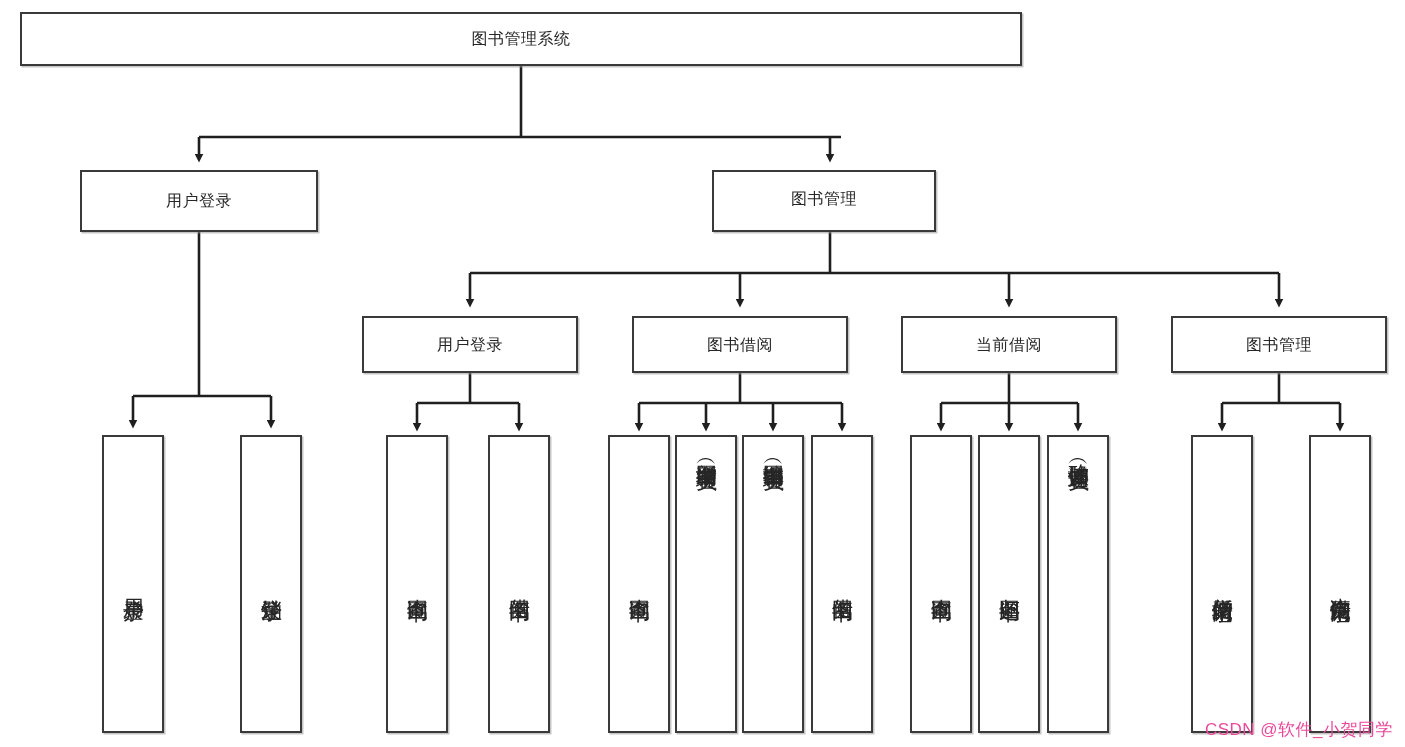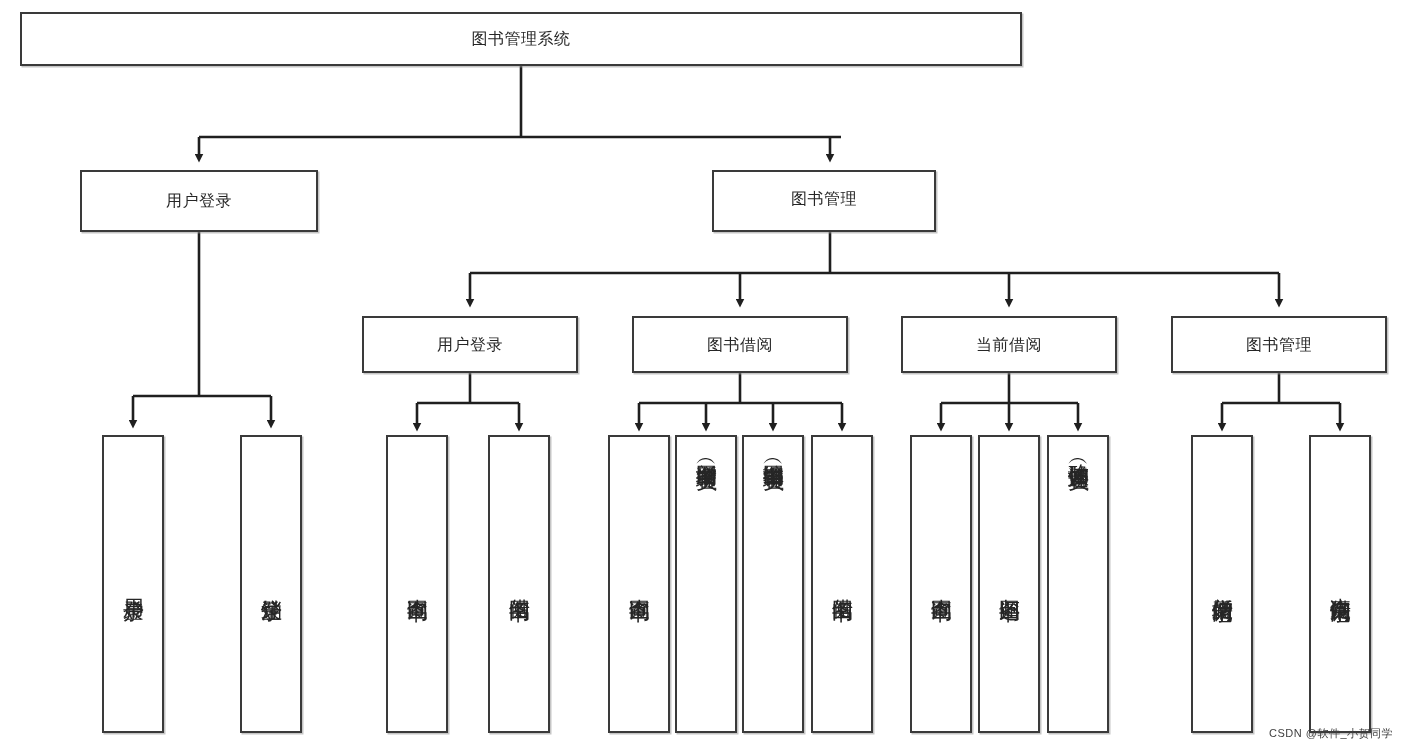--- a/index.html
+++ b/index.html
@@ -58,22 +58,22 @@
     white-space: nowrap;
   }
   .node.leaf.centered {
     align-items: center;
     padding-top: 0;
   }
   .watermark {
     position: absolute;
     right: 12px;
     bottom: 6px;
-    font-size: 11px;
-    color: #404040;
+    font-size: 17px;
+    color: #ec4899;
     letter-spacing: 0.5px;
     white-space: nowrap;
     user-select: none;
   }
 </style>
 </head>
 <body>
 
 <div id="canvas">
 

